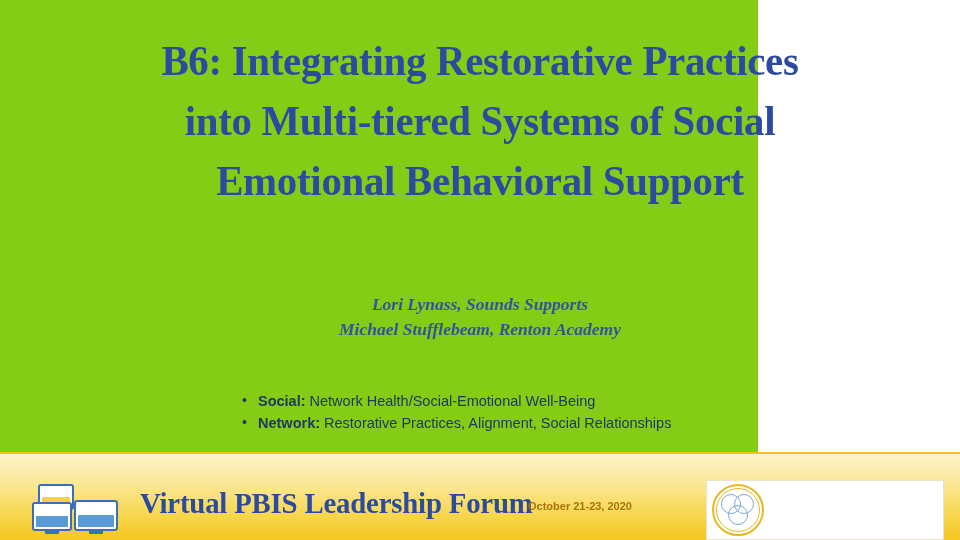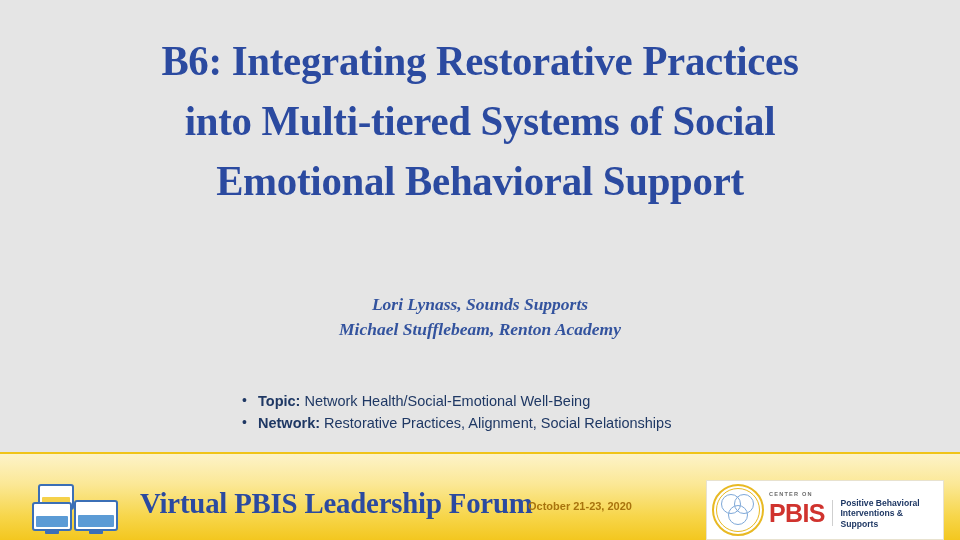--- a/index.html
+++ b/index.html
@@ -4,22 +4,22 @@
 <style>
   * { box-sizing: border-box; margin: 0; padding: 0; }
   html, body {
     width: 960px; height: 540px;
     overflow: hidden;
     background: #ffffff;
     font-family: "Liberation Sans", sans-serif;
   }
   #slide {
     position: relative;
-    width: 960px; height: 540px;
-    background: #e5e5e5;
+    width: 758px; height: 540px;
+    background: #84cc16;
   }
 
   
   .title-block {
     position: absolute;
     left: 60px; top: 38px;
     width: 840px;
     text-align: center;
   }
   .title-line {
@@ -228,21 +228,21 @@
   </div>
 
   <div class="presenters">
     <div class="presenter-line">Lori Lynass, Sounds Supports</div>
     <div class="presenter-line">Michael Stufflebeam, Renton Academy</div>
   </div>
 
   <div class="bullets">
     <div class="bullet-row">
       <span class="bullet-dot">•</span>
-      <span class="bullet-label">Topic:</span>
+      <span class="bullet-label">Social:</span>
       <span class="bullet-text">Network Health/Social-Emotional Well-Being</span>
     </div>
     <div class="bullet-row">
       <span class="bullet-dot">•</span>
       <span class="bullet-label">Network:</span>
       <span class="bullet-text">Restorative Practices, Alignment, Social Relationships</span>
     </div>
   </div>
 
   <div class="footer">
@@ -269,29 +269,18 @@
       <div class="pbis-logo">
         <div class="logo-seal">
           <div class="seal-ring"></div>
           <div class="seal-ring2"></div>
           <div class="seal-circles">
             <div class="sc sc1"></div>
             <div class="sc sc2"></div>
             <div class="sc sc3"></div>
           </div>
         </div>
-        <div class="logo-text">
-          <div class="logo-center-on">CENTER ON</div>
-          <div class="logo-row">
-            <div class="logo-pbis">PBIS</div>
-            <div class="logo-divider"></div>
-            <div class="logo-tag">
-              <div>Positive Behavioral</div>
-              <div>Interventions &amp; Supports</div>
-            </div>
-          </div>
-        </div>
       </div>
 
     </div>
   </div>
 
 </div>
 
 </body></html>

